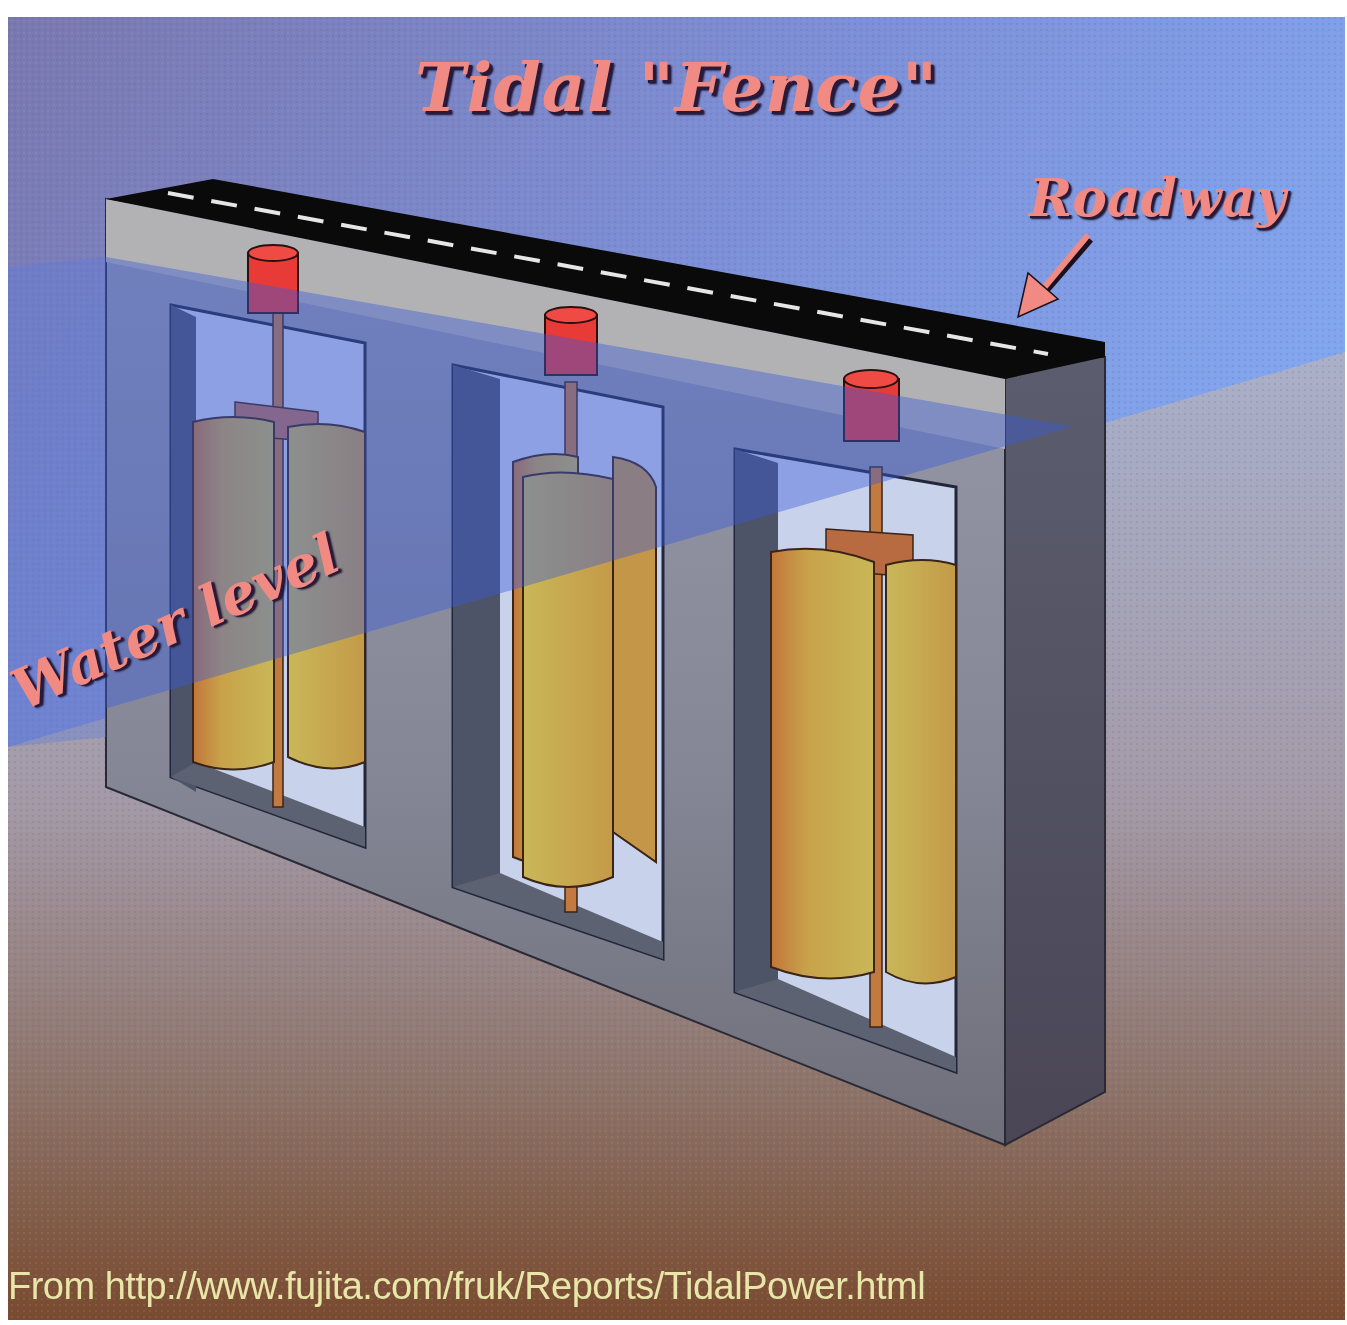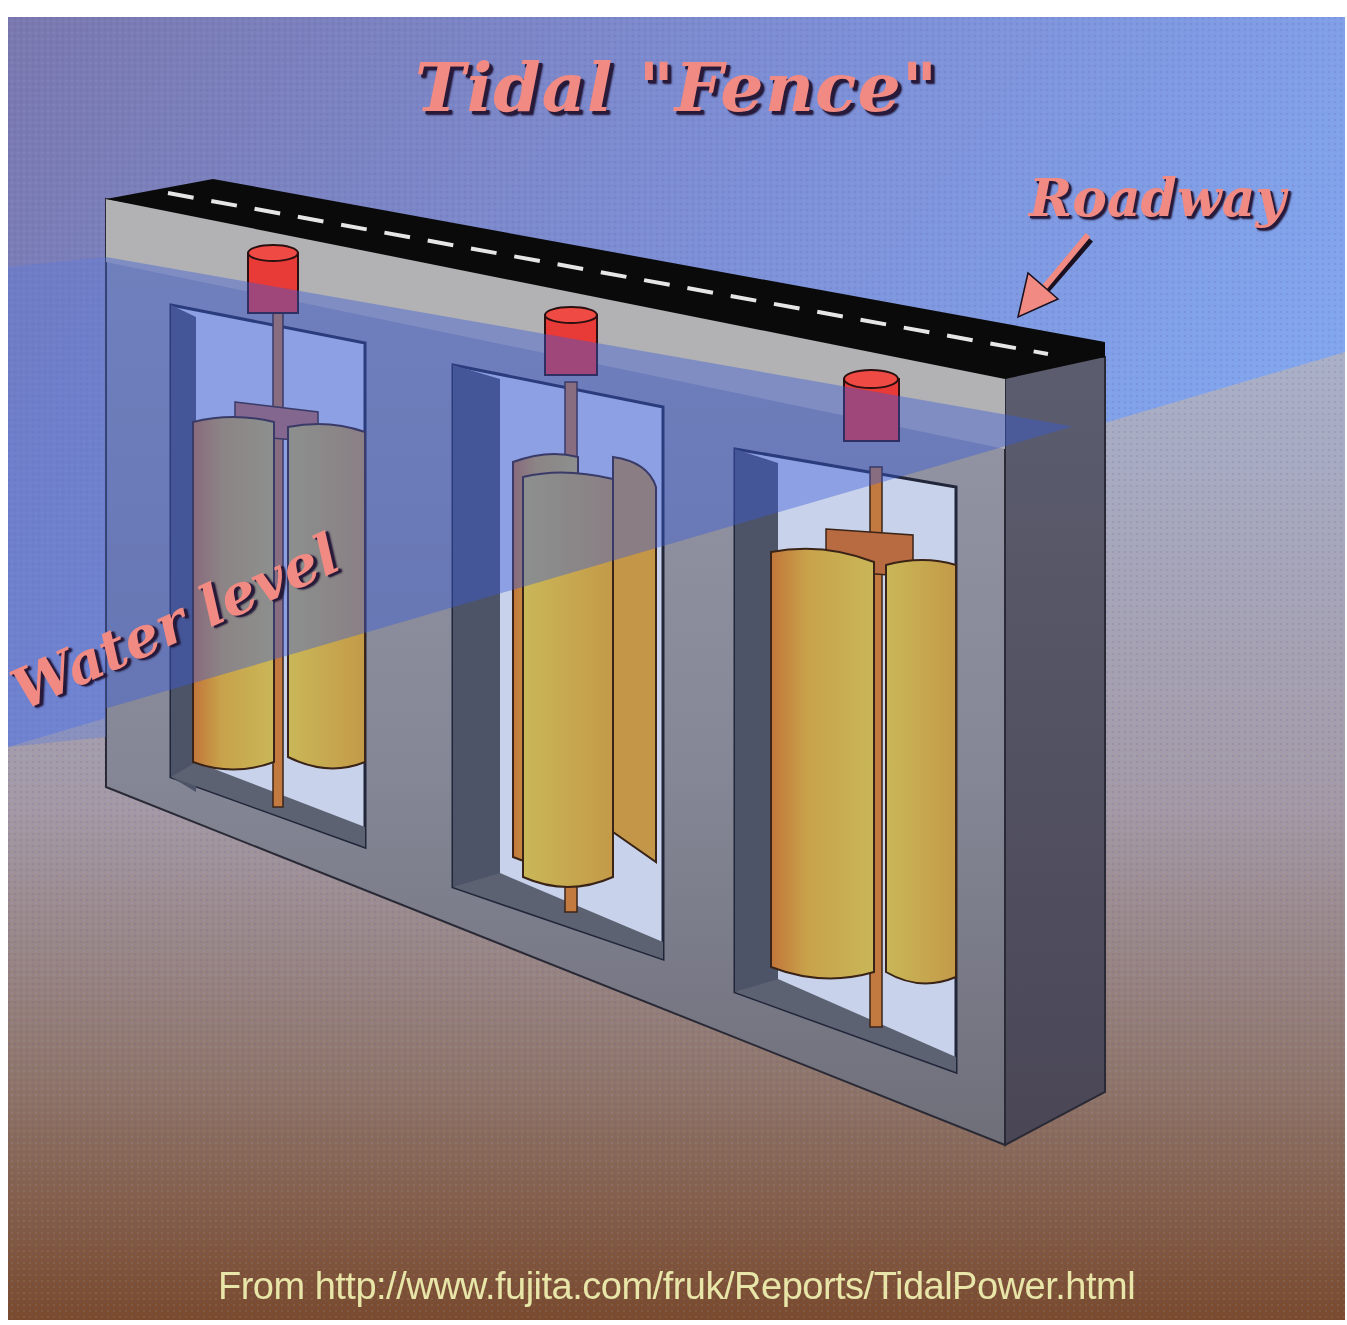--- a/index.html
+++ b/index.html
@@ -23,21 +23,21 @@
     color: #f08a82;
     text-shadow: 2px 2px 0 #2a1a3a, 3px 3px 2px #1a1030;
     white-space: nowrap;
   }
   .label-roadway { left: 990px; top: 150px; font-size: 52px; margin-left: 31px; }
   .label-water {
     left: 20px; top: 640px; font-size: 56px;
     transform: rotate(-24deg); transform-origin: left bottom;
   }
   .caption {
-    position: absolute; left: 0; width: 1337px; top: 1248px; text-align: center;
+    position: absolute; left: 0; width: 1337px; top: 1248px; text-align: left;
     font-family: "Liberation Sans", "DejaVu Sans", sans-serif;
     font-size: 38px; color: #e8e6a8; letter-spacing: -0.5px;
   }
 </style>
 </head>
 <body>
 
 <div class="frame">
   <svg width="1337" height="1303" viewBox="0 0 1337 1303" xmlns="http://www.w3.org/2000/svg">
     <defs>

